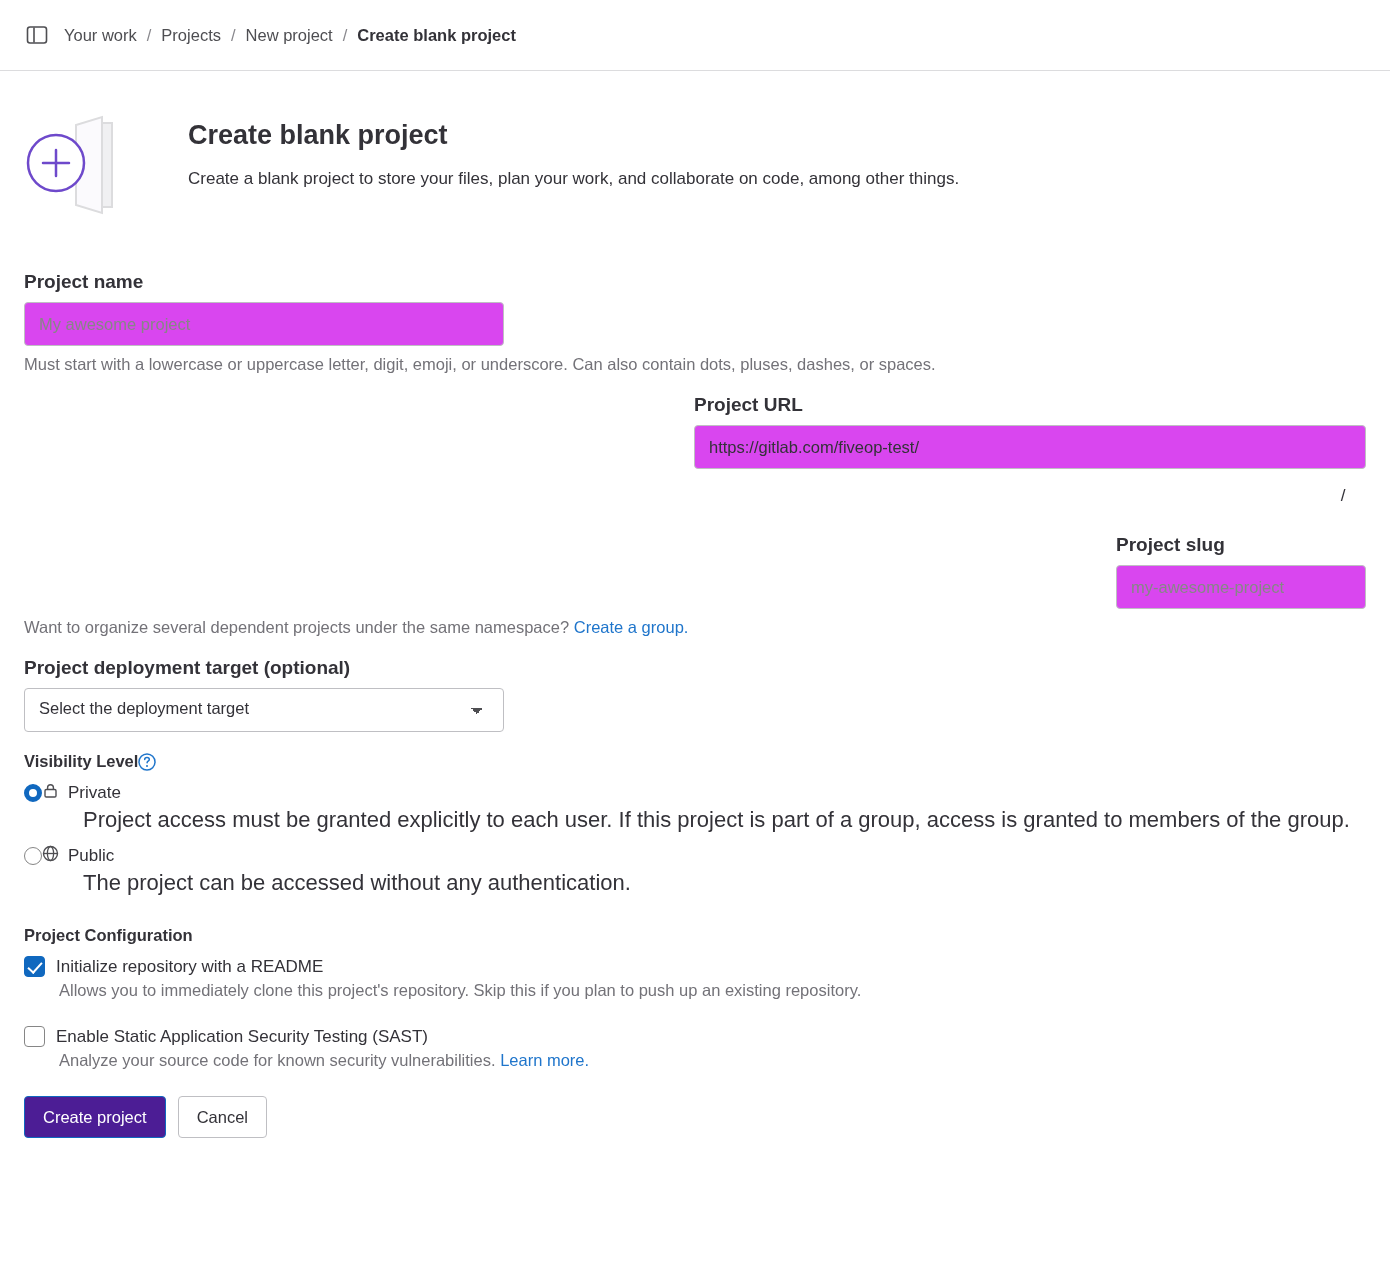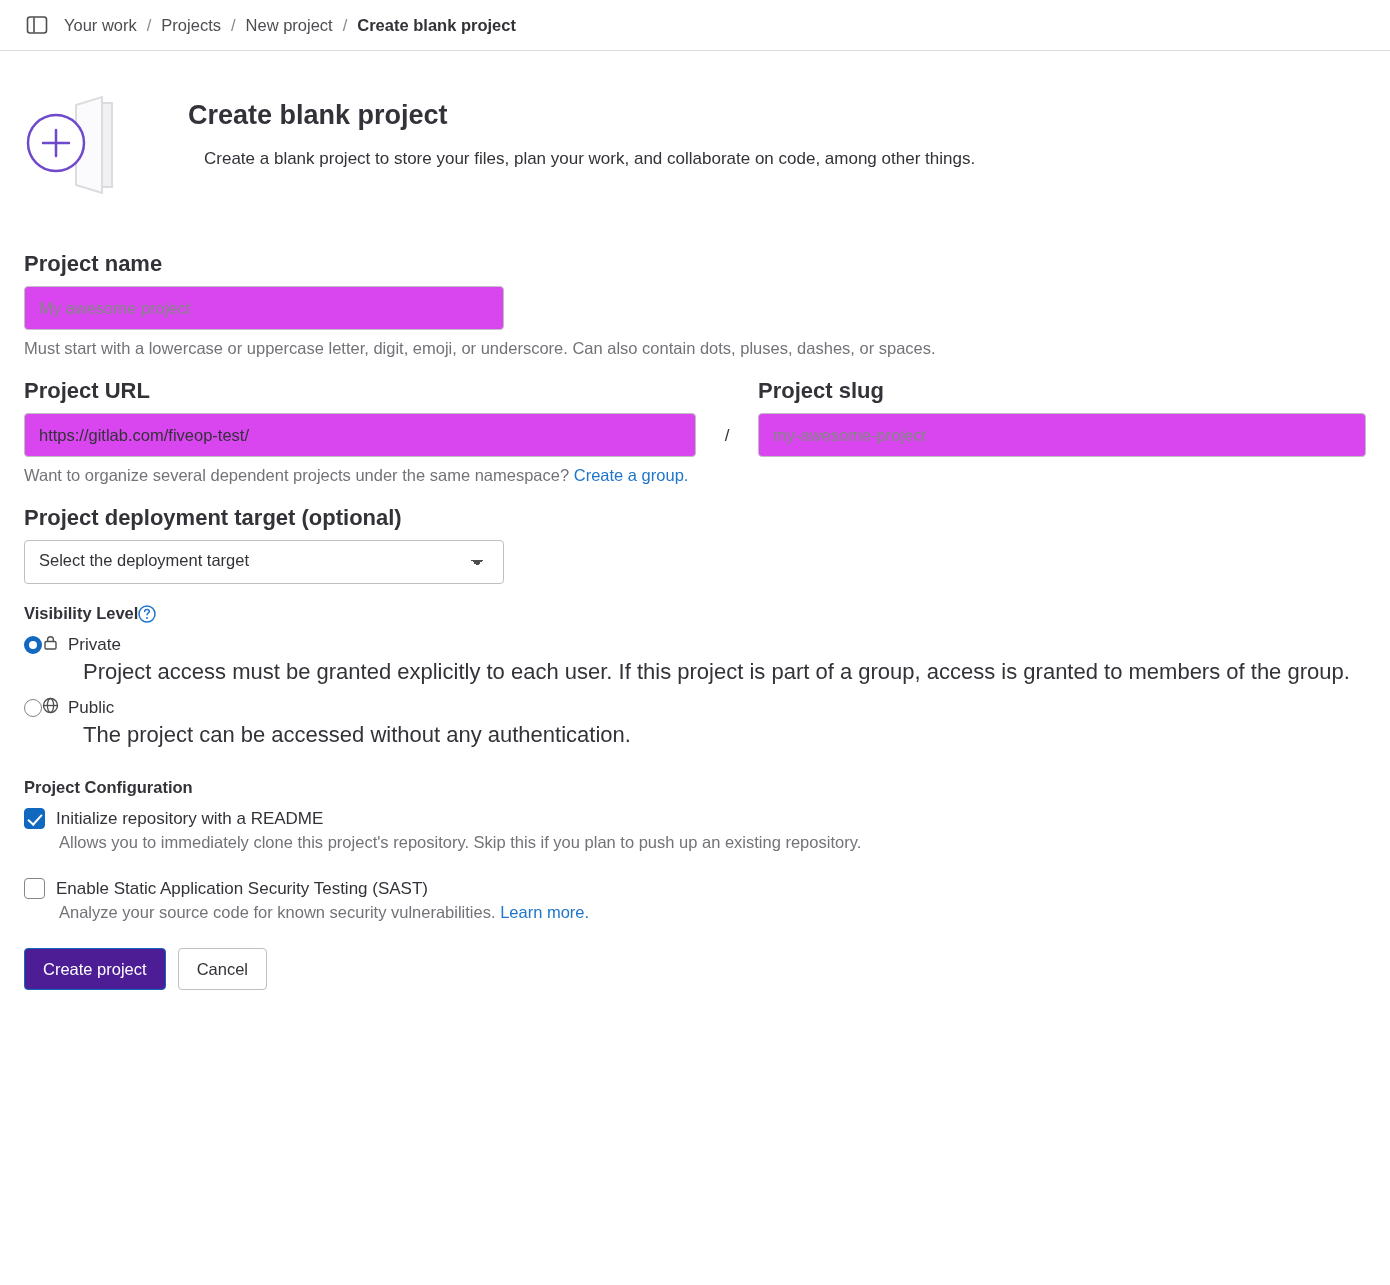--- a/index.html
+++ b/index.html
@@ -8,21 +8,21 @@
     padding: 0;
     width: 1390px;
     height: 1285px;
     background: #fff;
     font-family: "Liberation Sans", sans-serif;
     color: #333238;
   }
 
   
   .topbar {
-    height: 51px;
+    height: 71px;
     border-bottom: 1px solid #dcdcde;
     display: flex;
     align-items: center;
     padding: 0 24px;
     gap: 14px;
   }
   .panel-icon {
     width: 26px; height: 26px;
     flex: none;
     display: flex; align-items: center; justify-content: center;
@@ -64,26 +64,26 @@
   h1.page-title {
     font-size: 27px;
     line-height: 1.2;
     margin: 14px 0 18px 0;
     font-weight: bold;
     color: #333238;
   }
   .page-sub {
     font-size: 17px;
     color: #333238;
-    margin: 16px;
+    margin: 0;
   }
 
   label.fieldlabel {
     display: block;
-    font-size: 22px;
+    font-size: 19px;
     font-weight: bold;
     color: #333238;
     margin-bottom: 9px;
   }
   .helptext {
     font-size: 16.5px;
     color: #737278;
     margin: 9px 0 0 0;
   }
   .helptext a, .inline-link {
@@ -105,21 +105,22 @@
   }
   input.textinput::placeholder { color: #868686; }
 
   .field-block { margin-bottom: 20px; }
 
   #project-name-input { width: 480px; }
 
   .url-row {
     display: flex;
     align-items: flex-end;
-    gap: 8px;
+    gap: 17px;
+    flex-direction: column;
   }
   .url-col { width: 672px; }
   .slug-col { flex: 1; min-width: 0; }
   .url-input {
     width: 100%;
     background: #fbfafd;
     color: #333238;
   }
   .slash {
     width: 46px;

